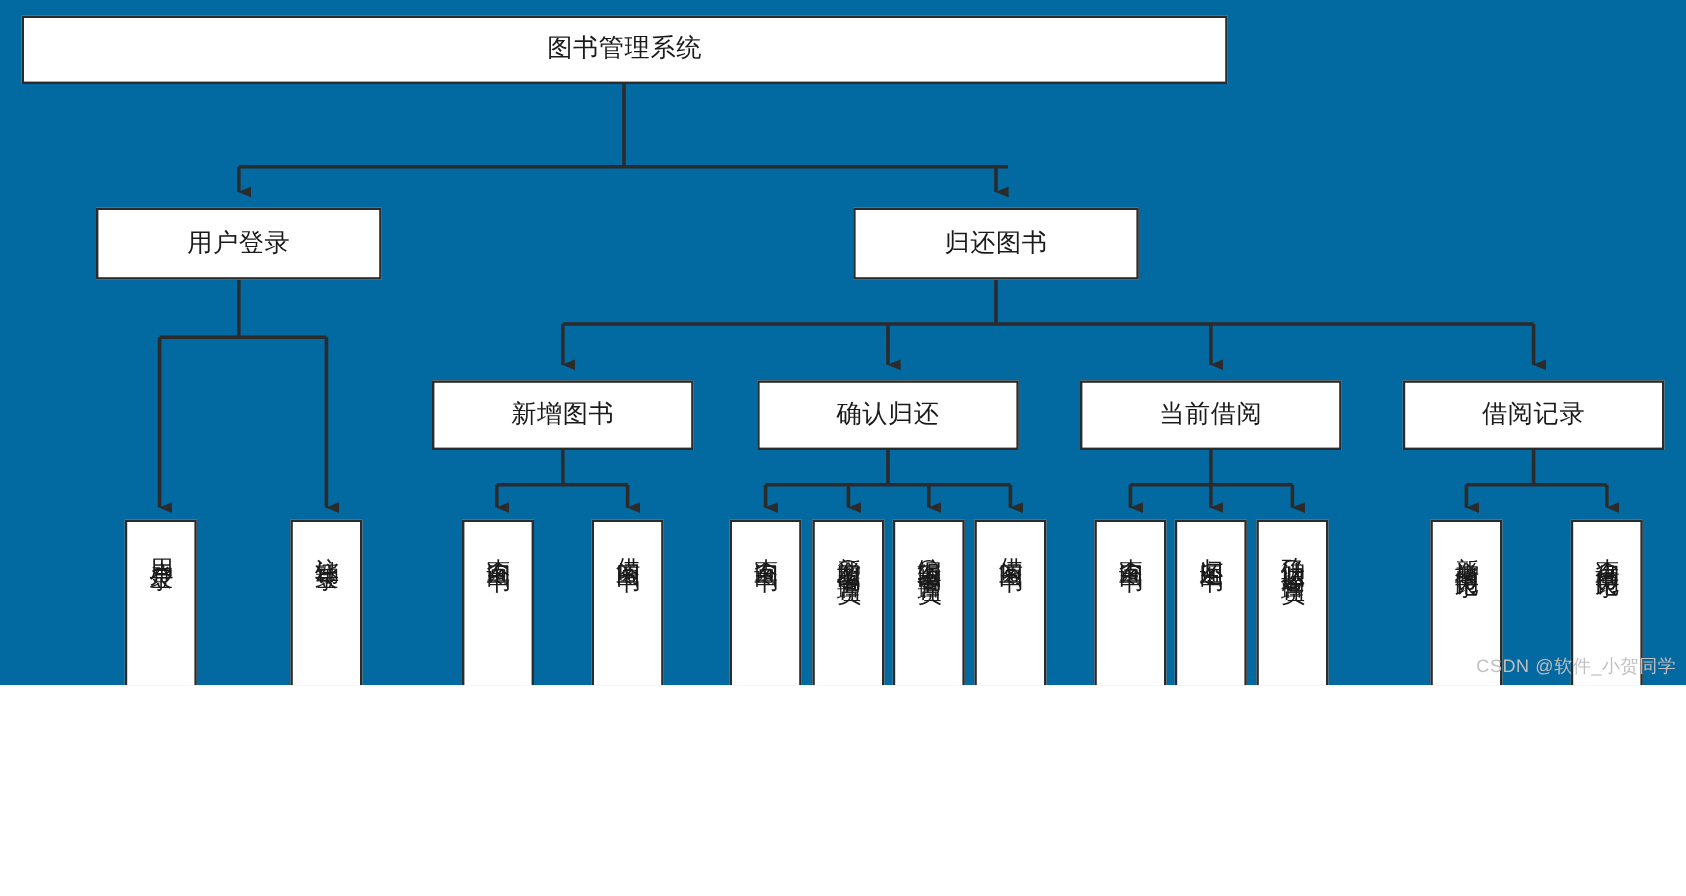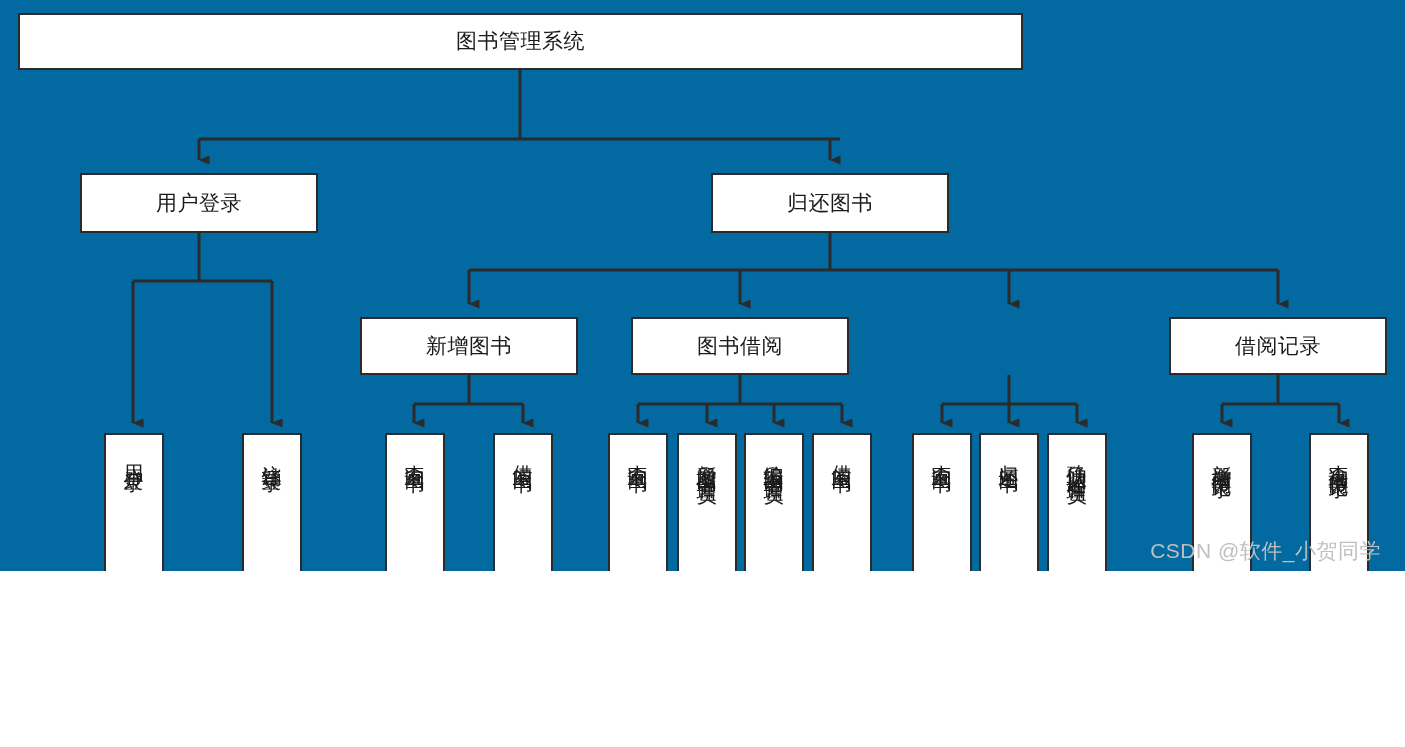--- a/index.html
+++ b/index.html
@@ -50,23 +50,23 @@
   .node-box.vertical .node-label {
     writing-mode: vertical-rl;
     text-orientation: upright;
     -webkit-writing-mode: vertical-rl;
     font-size: 20px;
     letter-spacing: 3px;
     line-height: 1;
   }
   #watermark {
     position: absolute;
-    right: 24px;
+    right: 8px;
     bottom: 6px;
-    font-size: 21px;
+    font-size: 15px;
     color: #bfbfbf;
     letter-spacing: 0.5px;
     z-index: 5;
     white-space: nowrap;
   }
 </style>
 </head>
 <body>
 
 <div id="canvas">
@@ -131,23 +131,26 @@
 
   <div class="node-box" style="left:711px; top:173px; width:238px; height:60px;">
     <span class="node-label">归还图书</span>
   </div>
 
   <div class="node-box" style="left:360px; top:317px; width:218px; height:58px;">
     <span class="node-label">新增图书</span>
   </div>
 
   <div class="node-box" style="left:631px; top:317px; width:218px; height:58px;">
-    <span class="node-label">图书借阅</span>
-  </div>
-
+    <span class="node-label">确认归还</span>
+  </div>
+
+  <div class="node-box" style="left:900px; top:317px; width:218px; height:58px;">
+    <span class="node-label">当前借阅</span>
+  </div>
 
   <div class="node-box" style="left:1169px; top:317px; width:218px; height:58px;align-items:center;">
     <span class="node-label">借阅记录</span>
   </div>
 
   <div class="node-box vertical" style="left:104px; top:433px; width:60px; height:302px;">
     <span class="node-label">用户登录</span>
   </div>
 
   <div class="node-box vertical" style="left:242px; top:433px; width:60px; height:302px;">

